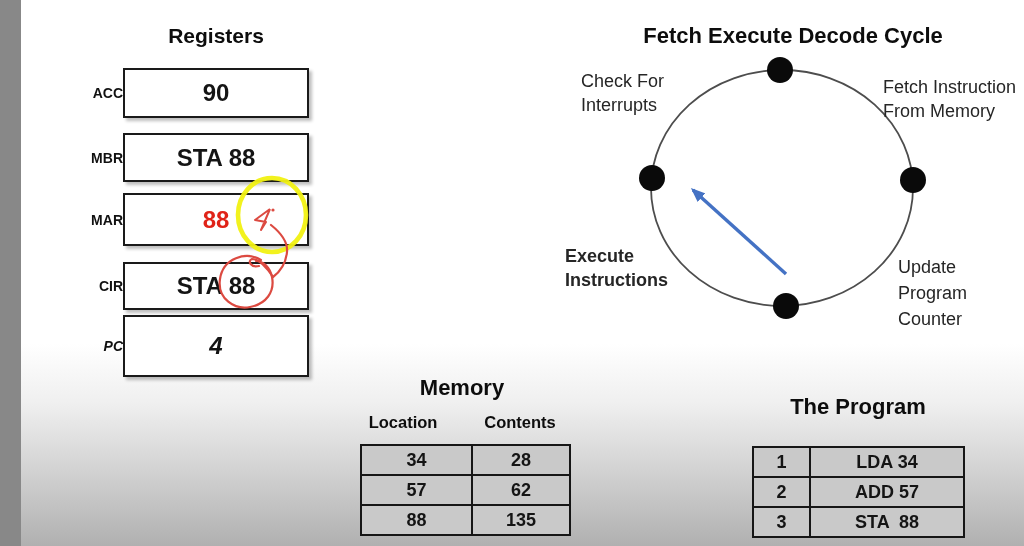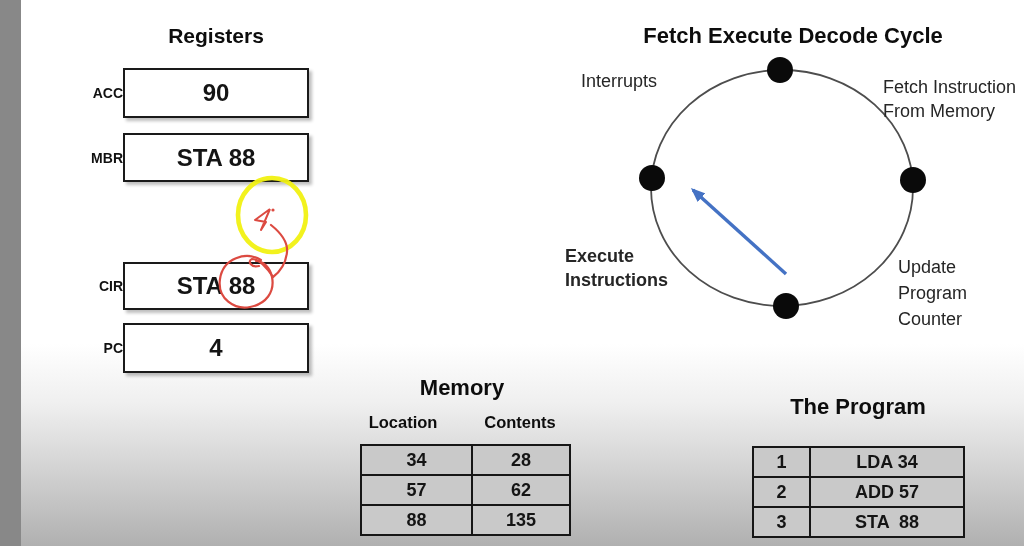--- a/index.html
+++ b/index.html
@@ -64,25 +64,29 @@
   <div class="sec-title t-registers">Registers</div>
 
   <div class="reg-row" style="top:68px;height:50px;">
     <div class="reg-label">ACC</div>
     <div class="reg-box">90</div>
   </div>
   <div class="reg-row" style="top:133px;height:49px;">
     <div class="reg-label">MBR</div>
     <div class="reg-box">STA 88</div>
   </div>
+  <div class="reg-row" style="top:193px;height:53px;">
+    <div class="reg-label">MAR</div>
+    <div class="reg-box red-text">88</div>
+  </div>
   <div class="reg-row" style="top:262px;height:48px;">
     <div class="reg-label">CIR</div>
     <div class="reg-box">STA 88</div>
   </div>
-  <div class="reg-row" style="top:323px;height:50px;">
+  <div class="reg-row" style="top:315px;height:62px;font-style:italic;">
     <div class="reg-label">PC</div>
     <div class="reg-box">4</div>
   </div>
 
 
   <div class="sec-title t-cycle">Fetch Execute Decode Cycle</div>
 
   <svg class="layer" style="left:550px;top:50px;" width="474" height="296" viewBox="550 50 474 296">
     <defs>
       <marker id="arrowhead" viewBox="0 0 10 8" refX="8" refY="4" markerWidth="4.2" markerHeight="3.6" orient="auto">
@@ -91,20 +95,21 @@
     </defs>
     <ellipse cx="761" cy="188" rx="131" ry="118" fill="none" stroke="#4d4d4d" stroke-width="1.8"></ellipse>
     <circle cx="759" cy="70" r="13" fill="#0a0a0a"></circle>
     <circle cx="892" cy="180" r="13" fill="#0a0a0a"></circle>
     <circle cx="765" cy="306" r="13" fill="#0a0a0a"></circle>
     <circle cx="631" cy="178" r="13" fill="#0a0a0a"></circle>
     <line x1="765" y1="274" x2="672" y2="190" stroke="#4472C4" stroke-width="3.4" marker-end="url(#arrowhead)"></line>
   </svg>
 
   <div class="cycle-label cl-checkfor">
+    <div>Check For</div>
     <div>Interrupts</div>
   </div>
   <div class="cycle-label cl-fetch">
     <div>Fetch Instruction</div>
     <div>From Memory</div>
   </div>
   <div class="cycle-label cl-execute">
     <div>Execute</div>
     <div>Instructions</div>
   </div>

